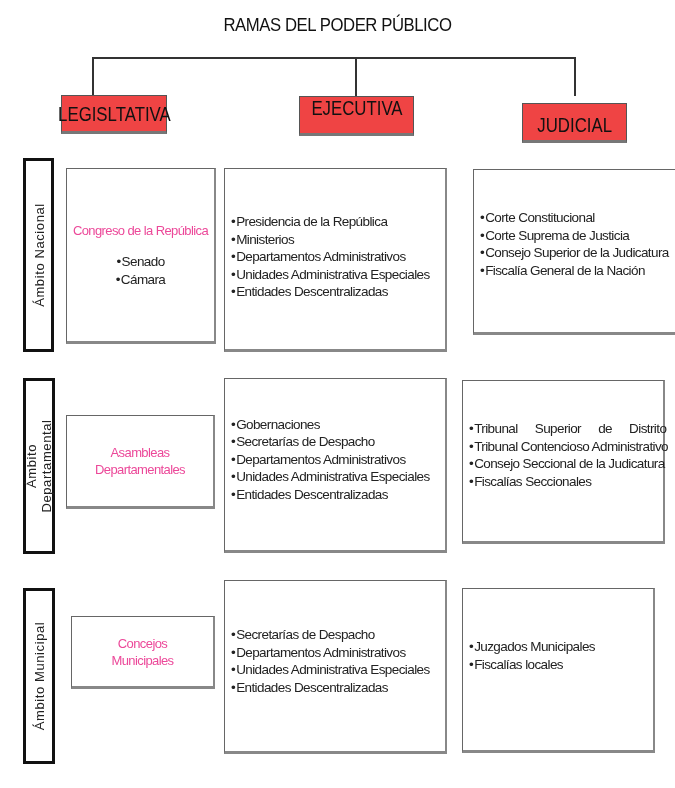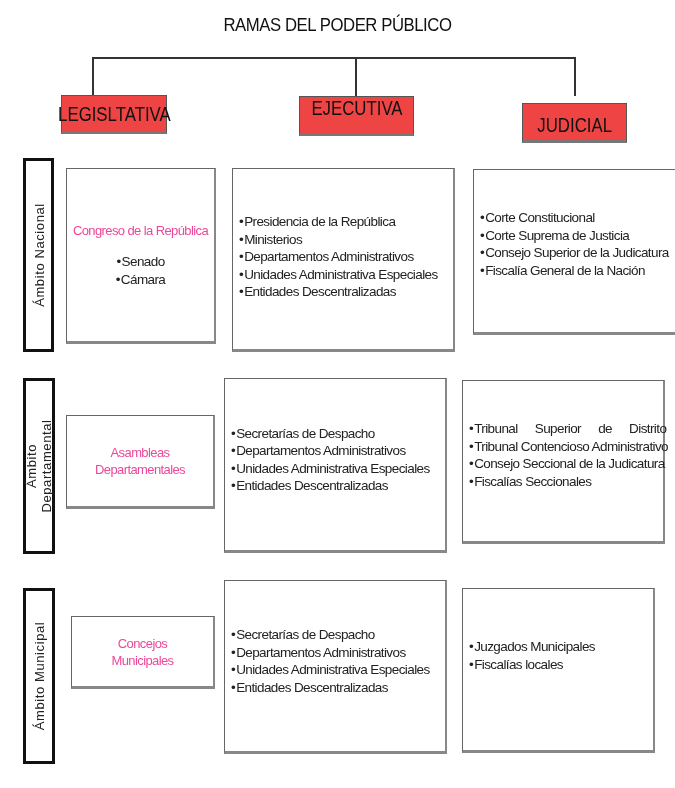--- a/index.html
+++ b/index.html
@@ -49,21 +49,21 @@
 <div class="abs scope" style="left:23px; top:158px; width:31px; height:194px;">
   <div class="lbl">Ámbito Nacional</div>
 </div>
 <div class="abs box centered" style="left:66px; top:168px; width:150px; height:176px;">
   <div class="txt" style="margin-bottom:14px;">Congreso de la República</div>
   <ul class="items">
     <li>Senado</li>
     <li>Cámara</li>
   </ul>
 </div>
-<div class="abs box listbox" style="left:224px; top:168px; width:223px; height:184px; padding-bottom:4px;margin-left:8px;">
+<div class="abs box listbox" style="left:224px; top:168px; width:223px; height:184px; padding-bottom:4px;">
   <ul class="items">
     <li>Presidencia de la República</li>
     <li>Ministerios</li>
     <li>Departamentos Administrativos</li>
     <li>Unidades Administrativa Especiales</li>
     <li>Entidades Descentralizadas</li>
   </ul>
 </div>
 <div class="abs box listbox" style="left:473px; top:169px; width:228px; height:166px; padding-bottom:14px;">
   <ul class="items">
@@ -79,20 +79,21 @@
     <div>Ámbito</div>
     <div>Departamental</div>
   </div>
 </div>
 <div class="abs box centered" style="left:66px; top:415px; width:149px; height:94px;">
   <div class="txt">Asambleas</div>
   <div class="txt">Departamentales</div>
 </div>
 <div class="abs box listbox" style="left:224px; top:378px; width:223px; height:175px; padding-bottom:10px;">
   <ul class="items">
+    <li>Gobernaciones</li>
     <li>Secretarías de Despacho</li>
     <li>Departamentos Administrativos</li>
     <li>Unidades Administrativa Especiales</li>
     <li>Entidades Descentralizadas</li>
   </ul>
 </div>
 <div class="abs box listbox" style="left:462px; top:380px; width:203px; height:164px; padding-right:6px; padding-bottom:12px;">
   <ul class="items justify" style="width:100%;">
     <li style="word-spacing:14px;">Tribunal Superior de Distrito Judicial</li>
     <li>Tribunal Contencioso Administrativo</li>

